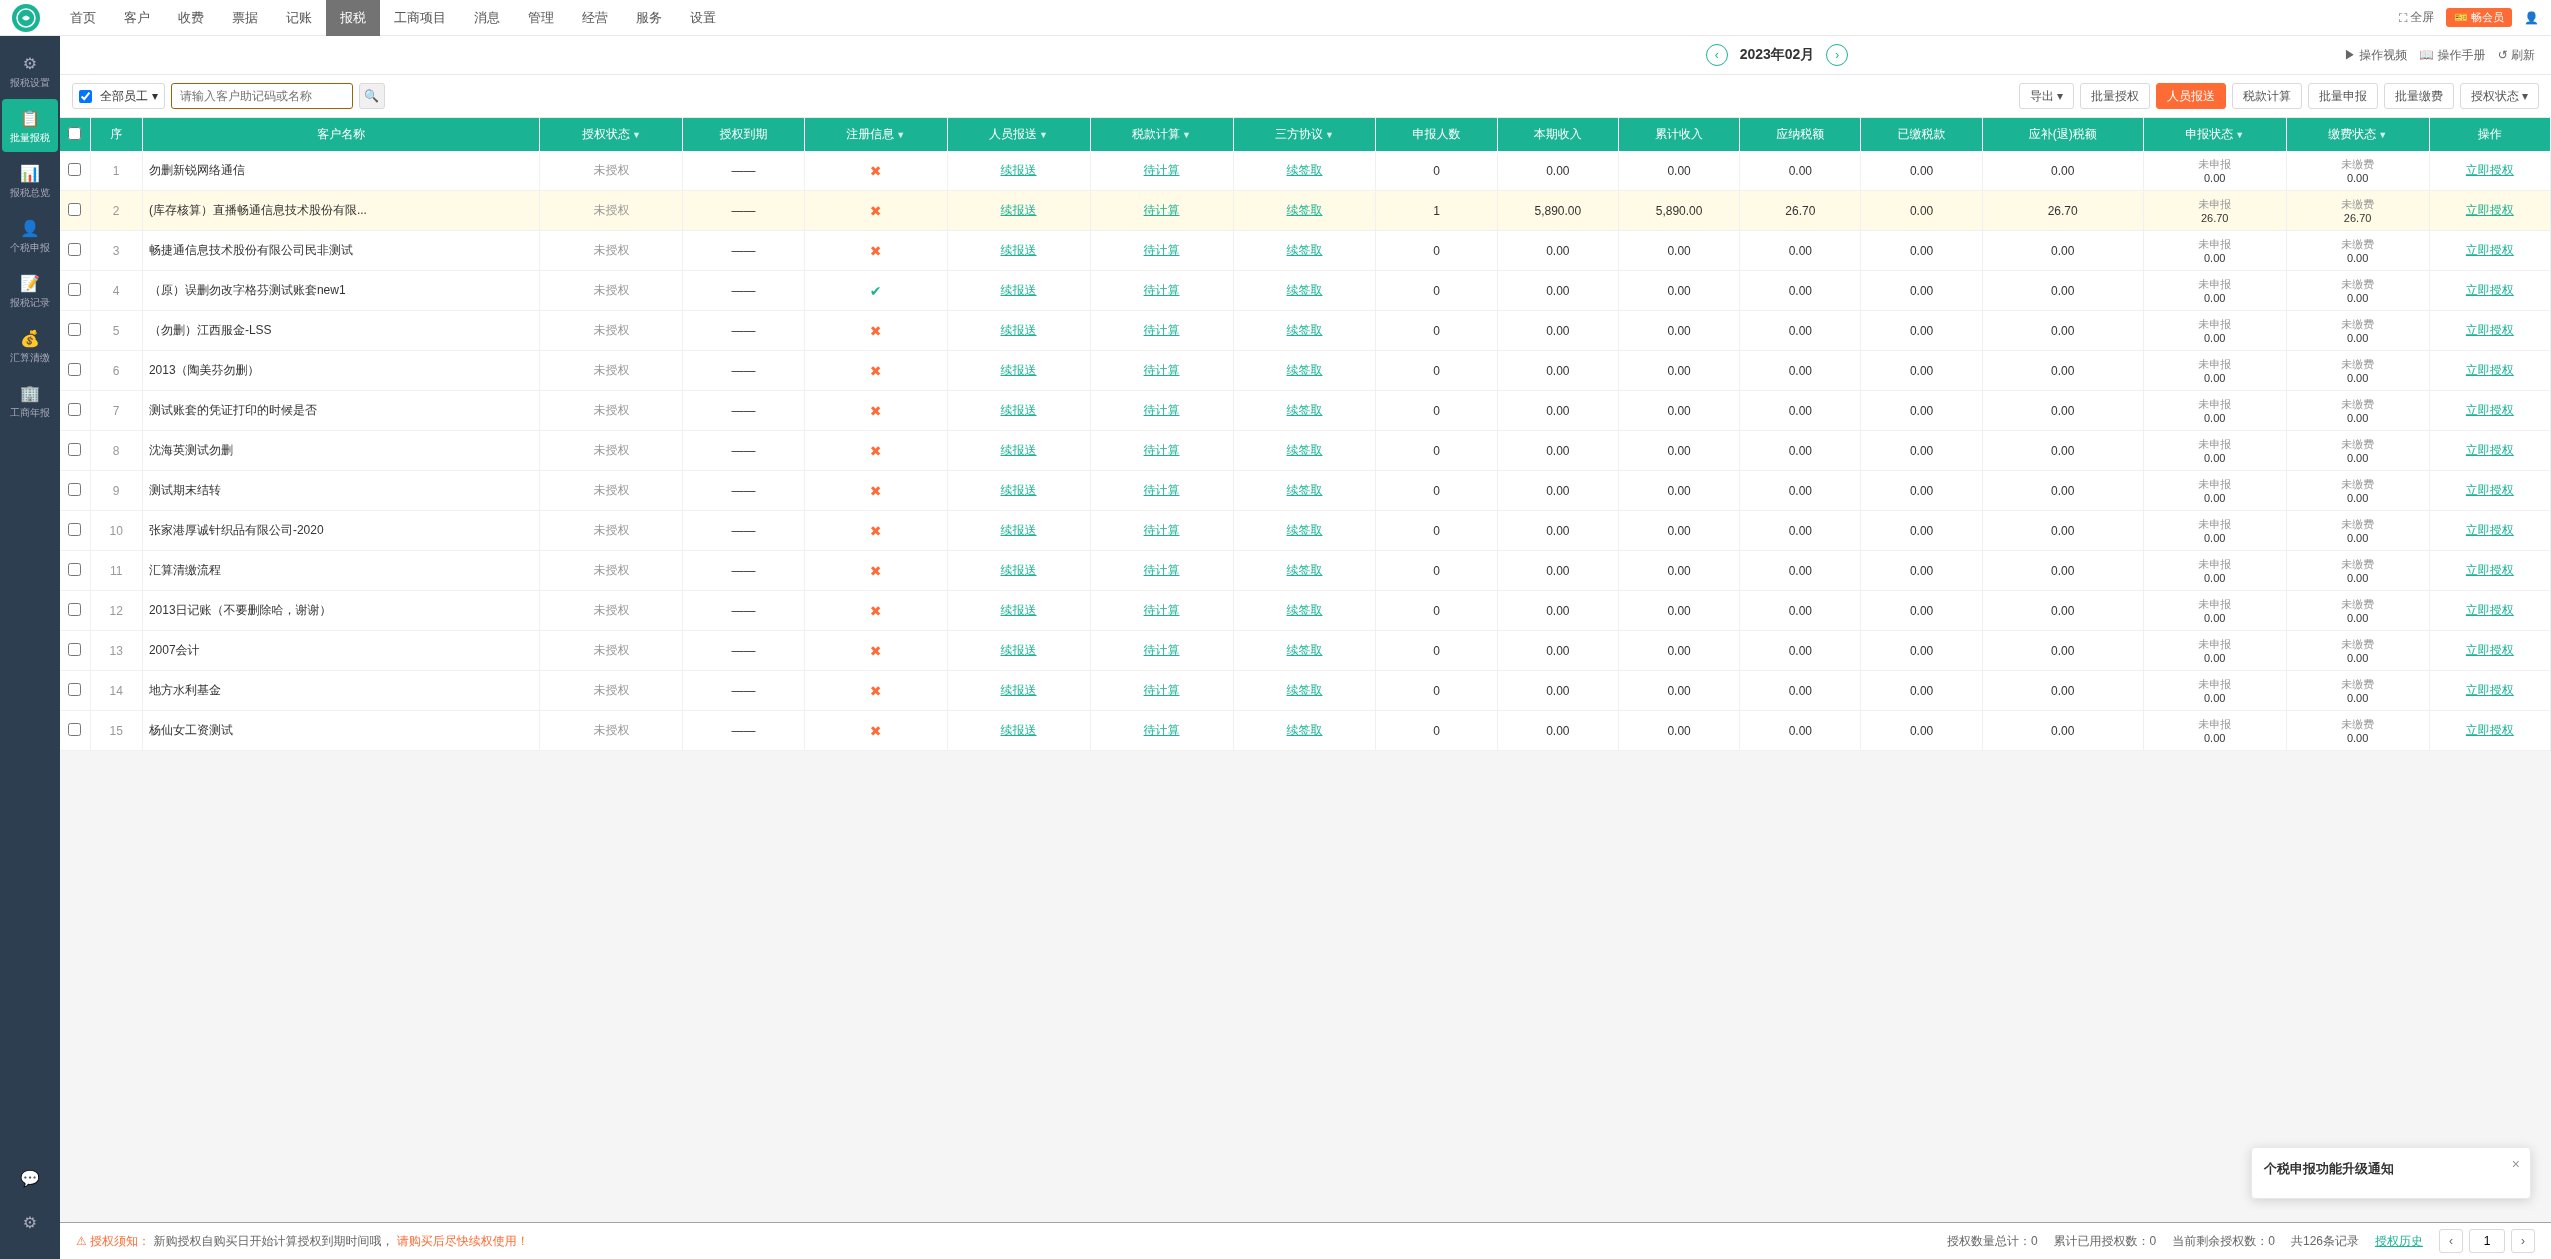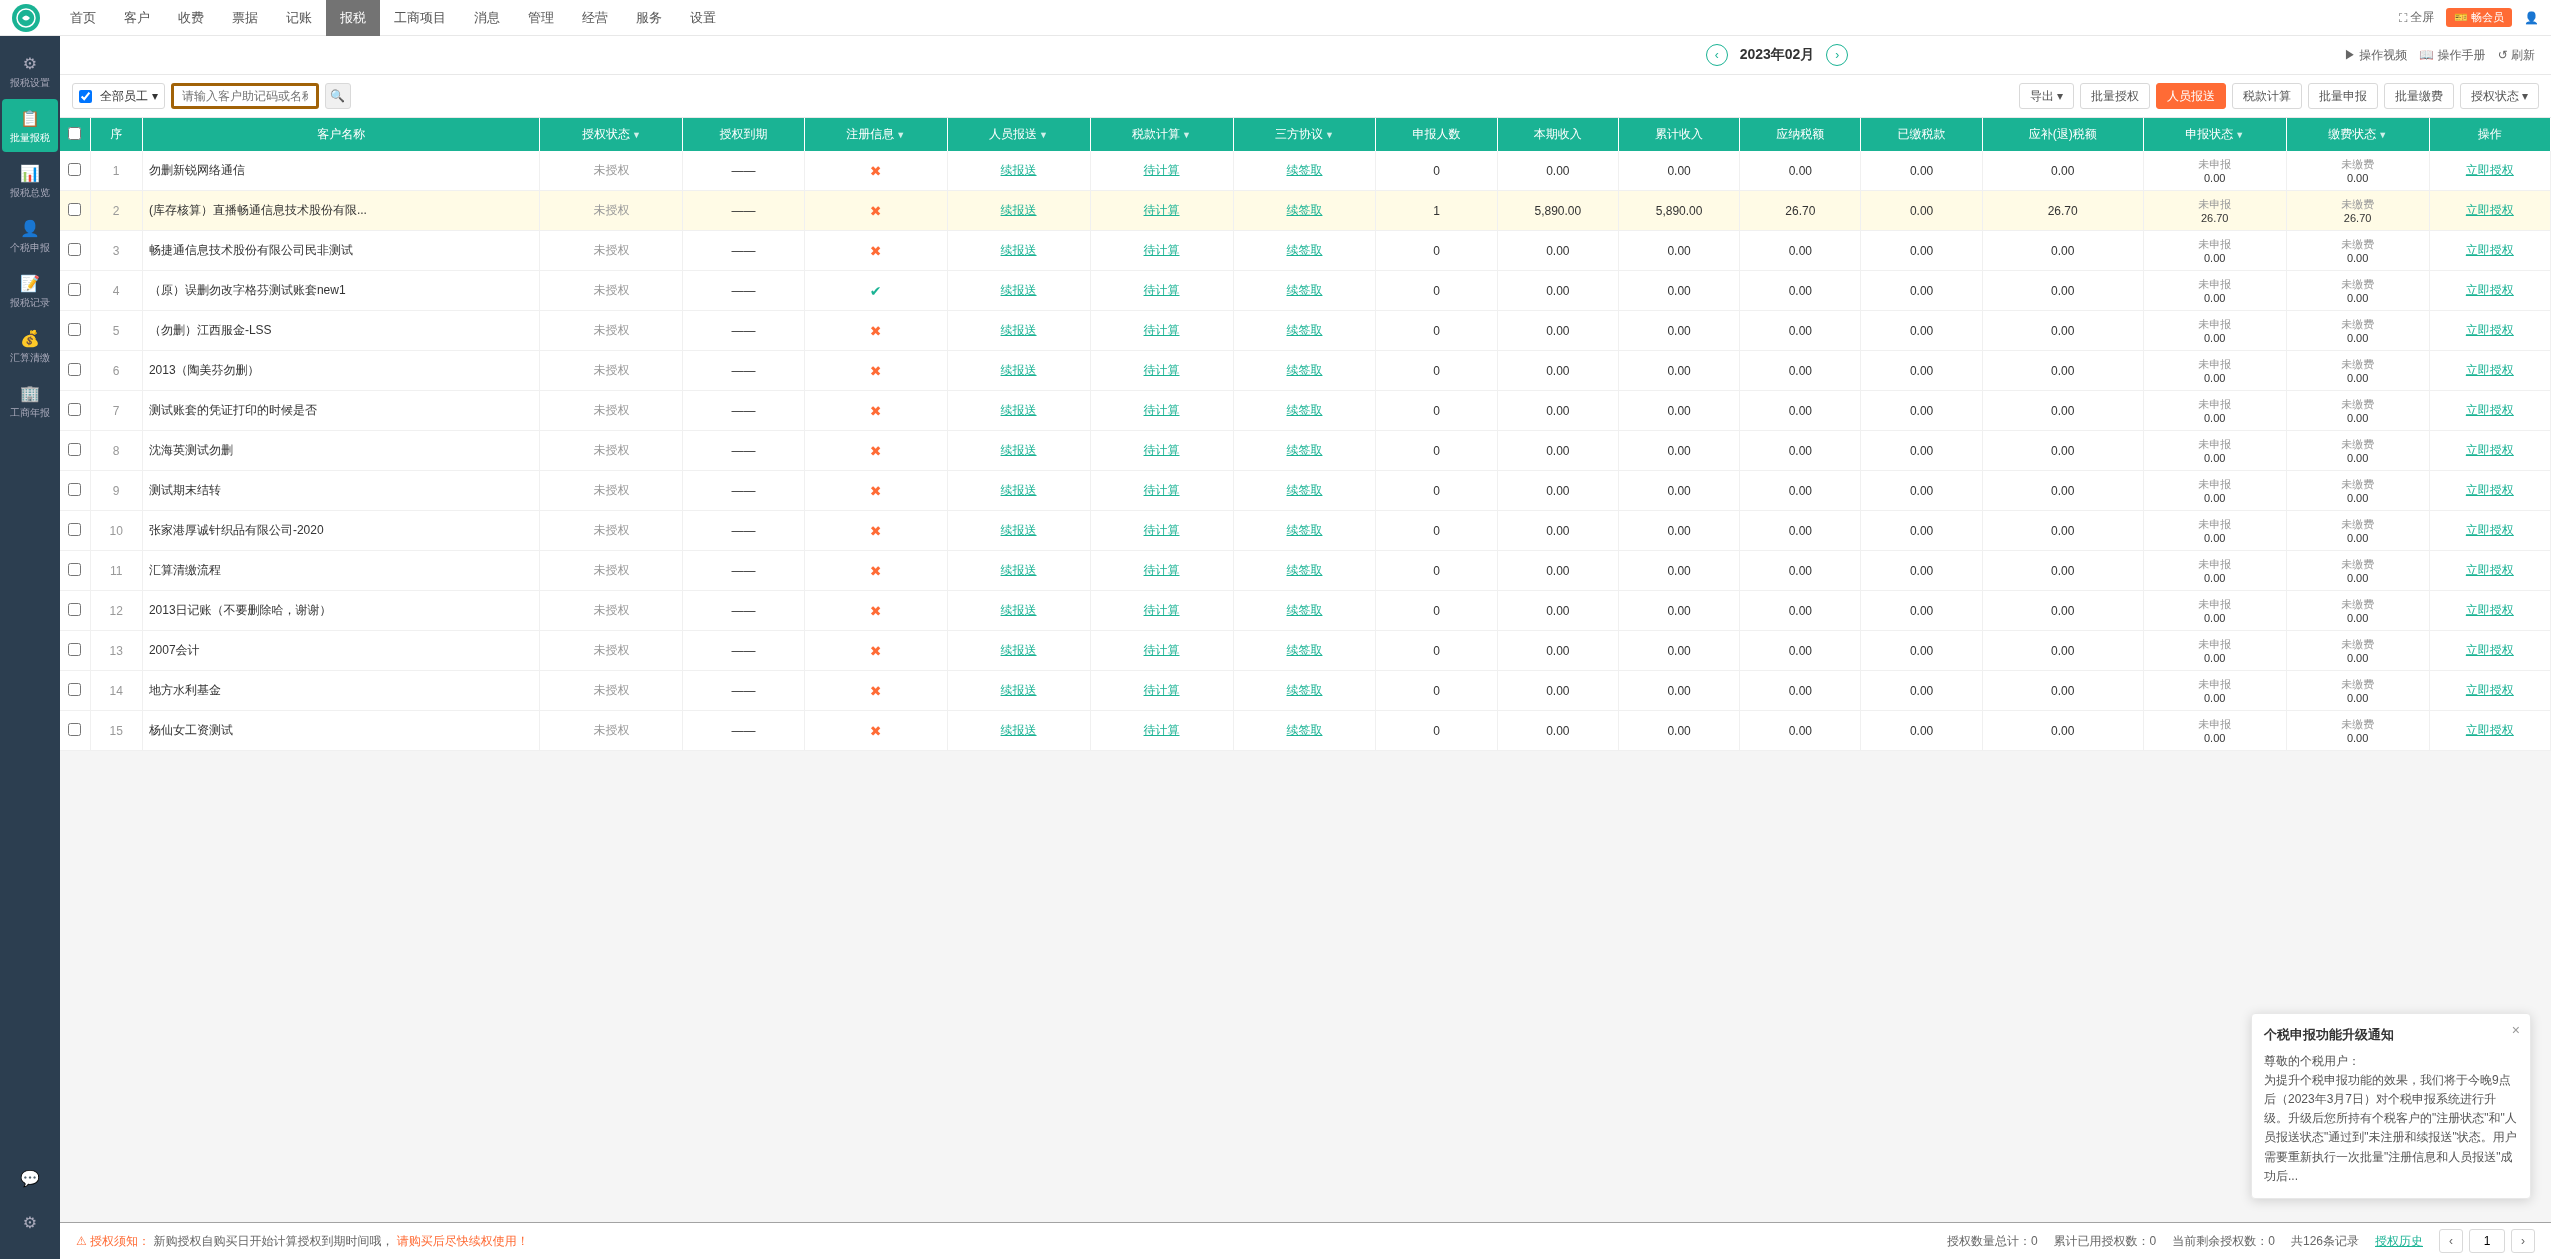--- a/index.html
+++ b/index.html
@@ -145,26 +145,26 @@
       border: 1px solid #d9d9d9;
       border-radius: 3px;
       padding: 3px 6px;
       font-size: 12px;
       height: 26px;
       display: flex; align-items: center; gap: 4px;
       cursor: pointer;
       background: #fff;
     }
     .search-input {
-      border: 3px solid #a16207;
+      border: 1px solid #a16207;
       border-radius: 3px;
       padding: 3px 8px;
       font-size: 12px;
       height: 26px;
-      width: 148px;
+      width: 182px;
       outline: none;
     }
     .search-btn {
       width: 26px; height: 26px;
       background: #f0f0f0;
       border: 1px solid #d9d9d9;
       border-radius: 3px;
       display: flex; align-items: center; justify-content: center;
       cursor: pointer;
       font-size: 12px;
@@ -974,14 +974,13 @@
           <div class="page-btn">›</div>
         </div>
       </div>
     </div>
   </div>
 </div>
 
 <div class="notification-popup">
   <div class="title">个税申报功能升级通知</div>
   <span class="close-x">×</span>
-  <div class="content">尊敬的个税用户：<br>为提升个税申报功能的效果，我们将于今晚9点后（2023年3月7日）对个税申报系统进行升级。升级后您所持有个税客户的"注册状态"和"人员报送状态"通过到"未注册和续报送"状态。用户需要重新执行一次批量"注册信息和人员报送"成功后...</div>
 </div>
 
 </body></html>

